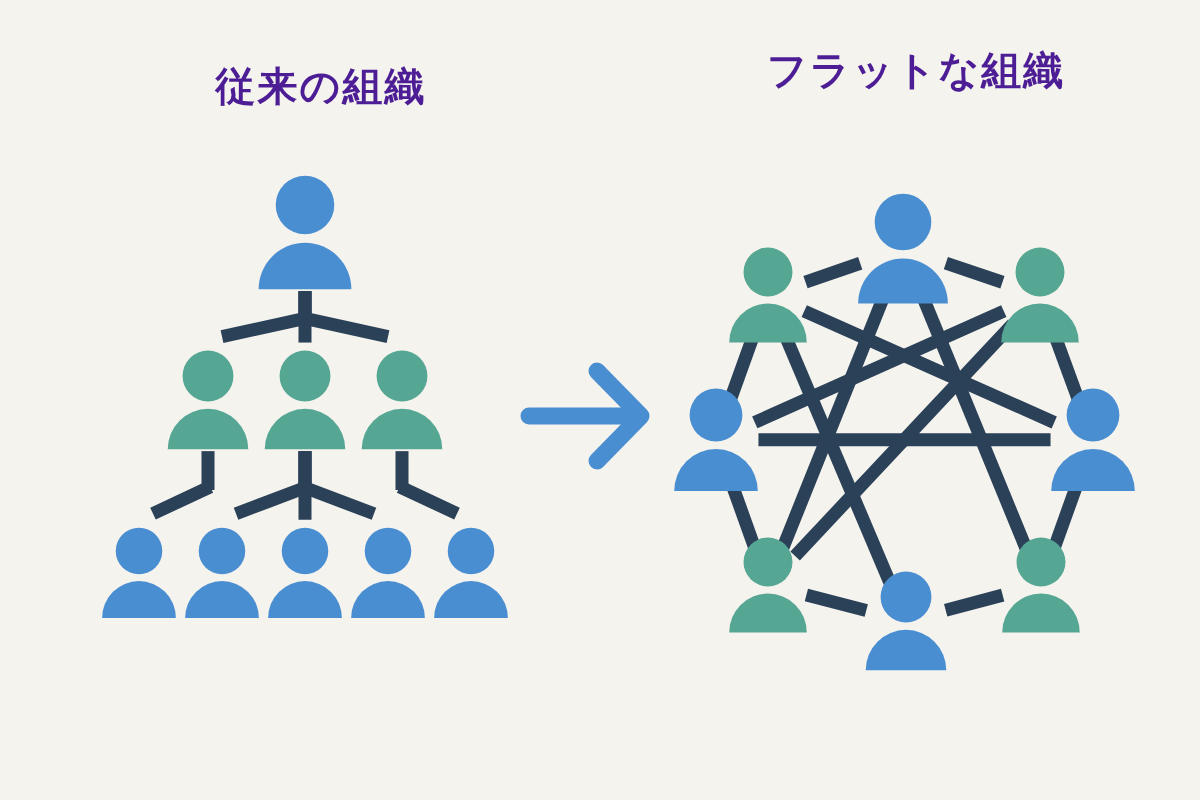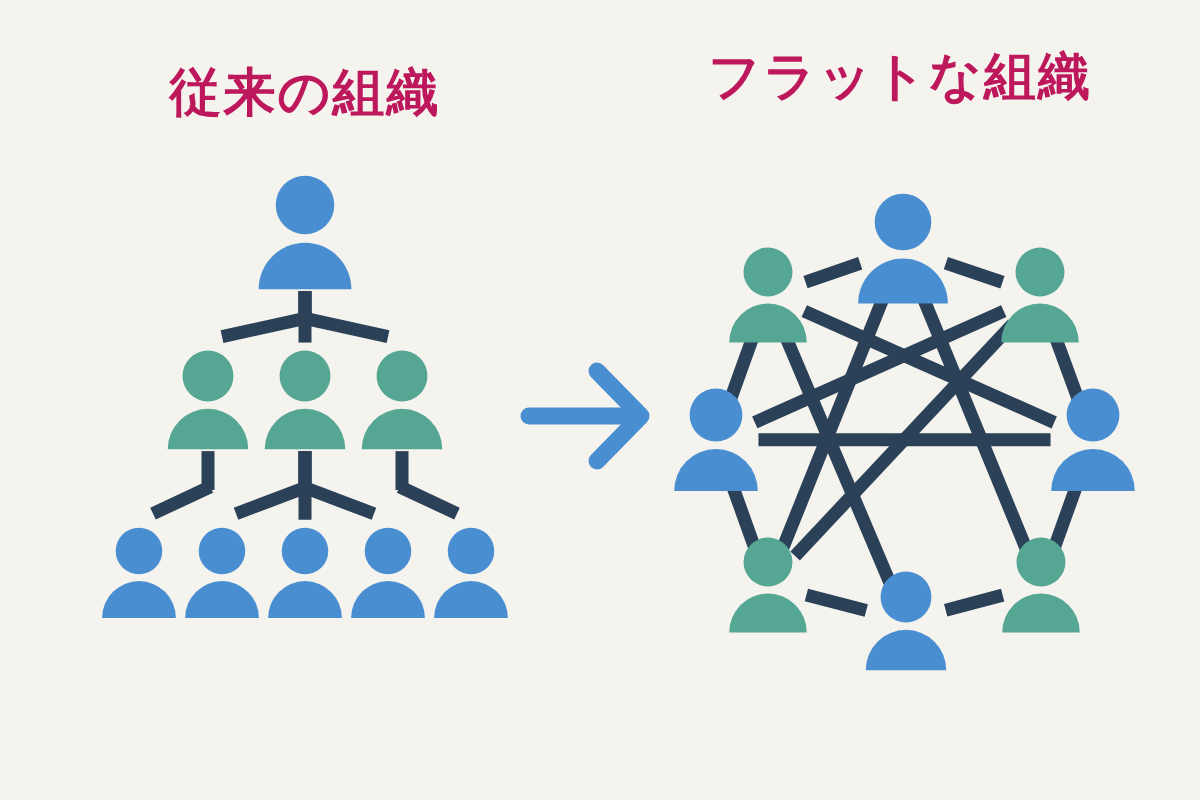--- a/index.html
+++ b/index.html
@@ -15,26 +15,27 @@
     position: relative;
   }
   #stage {
     position: relative;
     width: 1200px;
     height: 800px;
   }
   .panel-title {
     position: absolute;
     font-weight: 700;
-    font-size: 52px;
+    font-size: 40px;
     letter-spacing: 2px;
-    color: #be185d;
+    color: #4c1d95;
     white-space: nowrap;
     text-align: center;
     line-height: 1;
+    margin-left: 16px;
   }
   #title-left  { left: 0;   top: 66px; width: 610px; }
   #title-right { left: 600px; top: 50px; width: 600px; }
 
   svg.scene {
     position: absolute;
     left: 0; top: 0;
     width: 1200px;
     height: 800px;
   }

